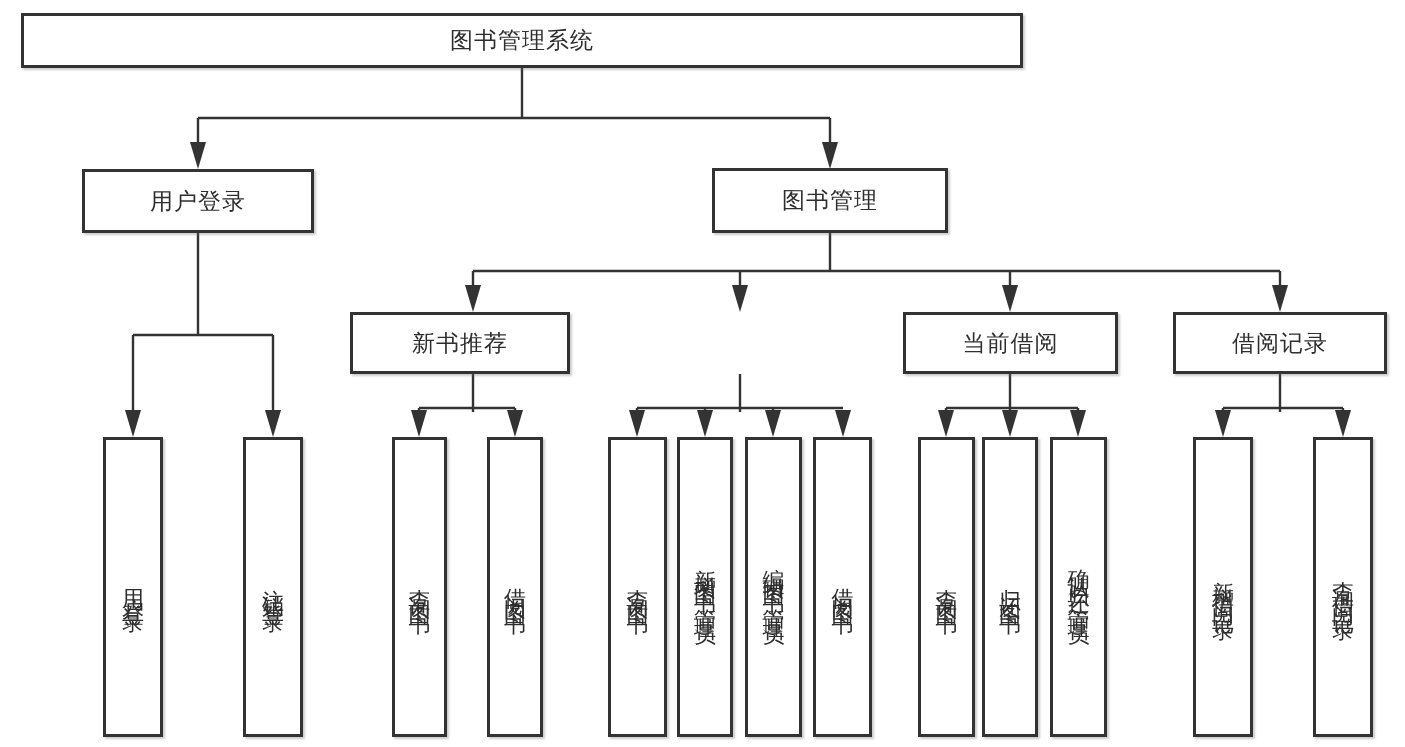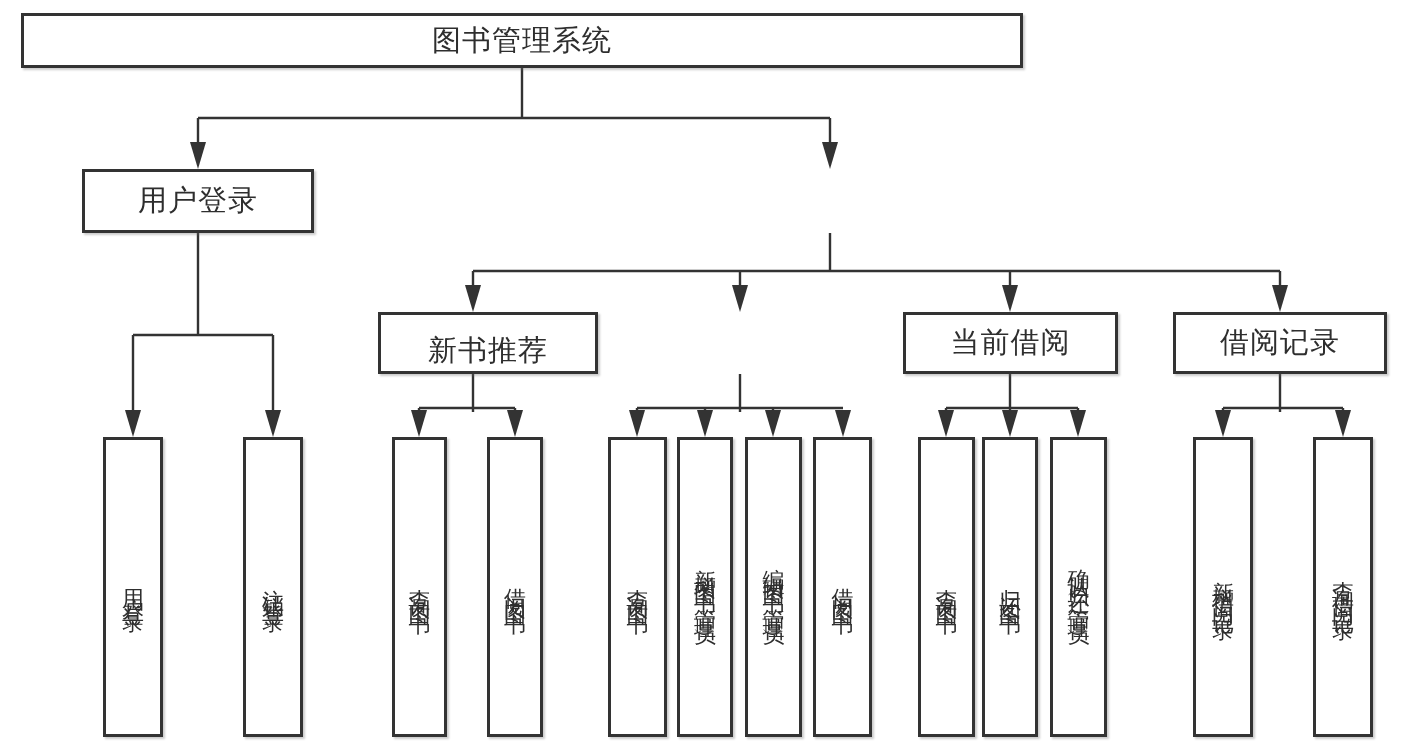--- a/index.html
+++ b/index.html
@@ -26,21 +26,21 @@
     box-sizing: border-box;
     border: 3px solid #333333;
     background: #ffffff;
     color: #2e2e2e;
     display: flex;
     align-items: center;
     justify-content: center;
     z-index: 1;
     box-shadow: 2px 2px 2px rgba(110,110,110,0.35);
   }
-  .node.h { font-size: 29px; letter-spacing: 1px; white-space: nowrap; }
+  .node.h { font-size: 23px; letter-spacing: 1px; white-space: nowrap; }
   .node.leaf { top: 437px; height: 300px; font-size: 22px; }
   .node.leaf > span {
     writing-mode: vertical-rl;
     text-orientation: mixed;
     letter-spacing: 8px;
     line-height: 1;
   }
   .watermark {
     position: absolute;
     right: 12px;
@@ -88,22 +88,25 @@
     </g>
   </svg>
 
   <div class="node h" style="left:21px; top:13px; width:1002px; height:55px;">
     <span>图书管理系统</span>
   </div>
 
   <div class="node h" style="left:82px; top:169px; width:232px; height:64px;">
     <span>用户登录</span>
   </div>
+  <div class="node h" style="left:712px; top:168px; width:236px; height:65px;">
+    <span>图书管理</span>
+  </div>
 
-  <div class="node h" style="left:378px; top:312px; width:220px; height:62px;align-items:flex-end;">
+  <div class="node h" style="left:350px; top:312px; width:220px; height:62px;">
     <span>新书推荐</span>
   </div>
   <div class="node h" style="left:903px; top:312px; width:215px; height:62px;">
     <span>当前借阅</span>
   </div>
   <div class="node h" style="left:1173px; top:312px; width:214px; height:62px;">
     <span>借阅记录</span>
   </div>
 
   <div class="node leaf" style="left:103px; width:60px;">

